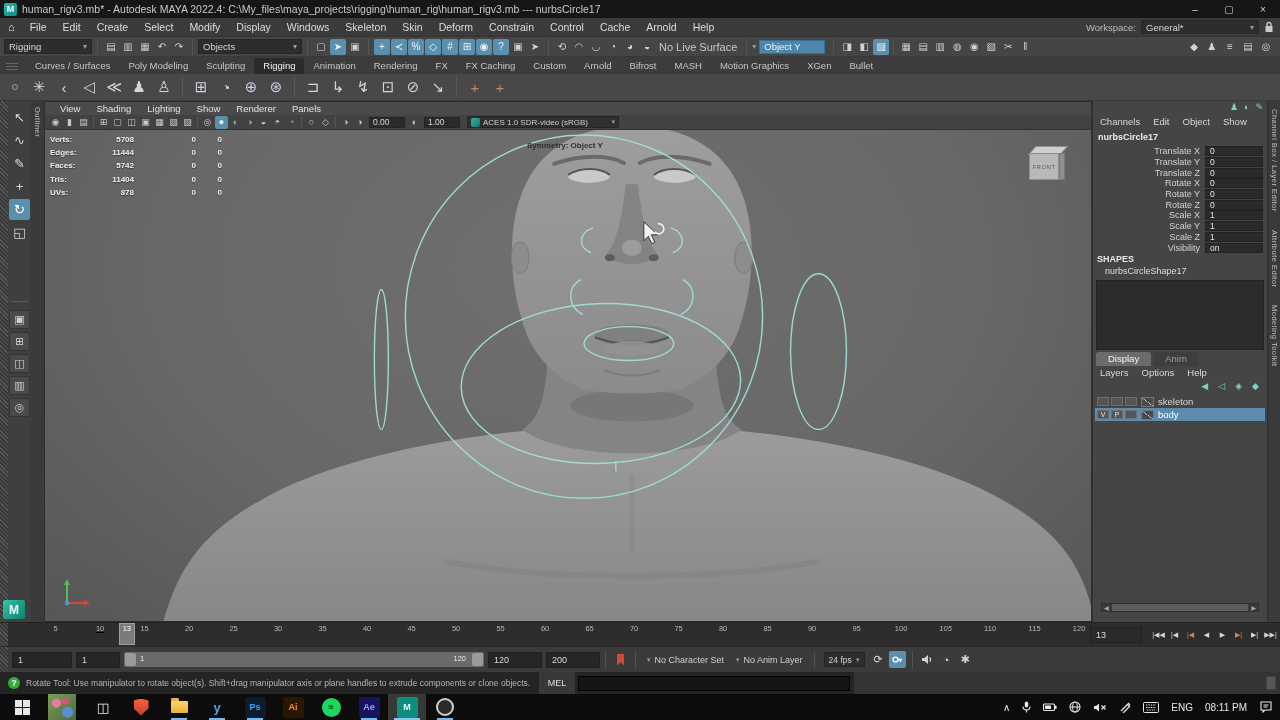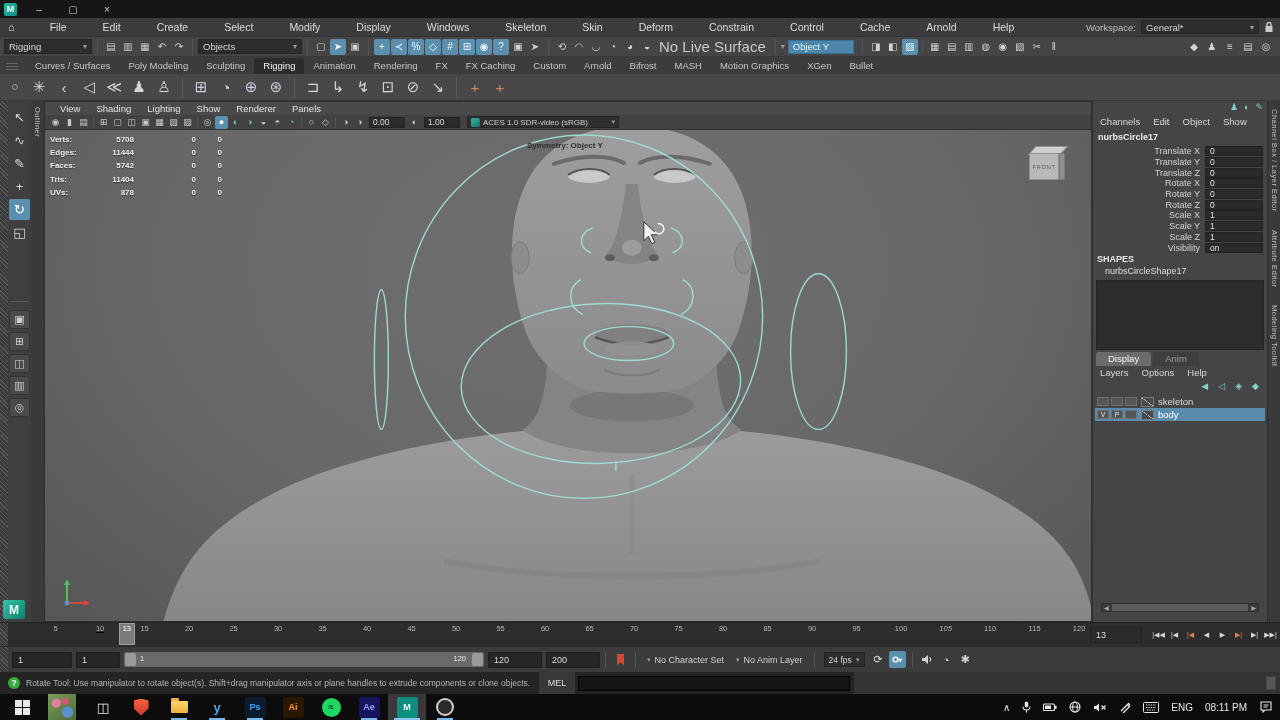--- a/index.html
+++ b/index.html
@@ -11,36 +11,36 @@
   .titlebar { position:absolute; top:0; left:0; right:0; height:18px; background:#161616; display:flex; align-items:center; color:#c9c9c9; font-size:10.5px; }
   .maya-badge { width:13px; height:13px; margin:0 5px 0 4px; background:linear-gradient(135deg,#2ab7a9,#0e8f84); color:#fff; font-size:9px; font-weight:bold; display:flex; align-items:center; justify-content:center; border-radius:2px; }
   .title-text { flex:1; white-space:nowrap; overflow:hidden; }
   .wincontrols { display:flex; height:100%; }
   .winbtn { width:34px; height:100%; display:flex; align-items:center; justify-content:center; color:#cfcfcf; font-size:10px; }
 
   
   .menubar { position:absolute; top:18px; left:0; right:0; height:19px; background:#3b3b3b; display:flex; align-items:center; font-size:10.5px; color:#dcdcdc; border-bottom:1px solid #333; }
   .home-icon { margin:0 7px 0 8px; color:#d8d8d8; font-size:11px; }
   .menubar-items { display:flex; gap:0; }
-  .menu-item { padding:0 8px; cursor:default;margin-left:20px; }
+  .menu-item { padding:0 8px; cursor:default; }
   .menubar-right { margin-left:auto; display:flex; align-items:center; gap:5px; padding-right:6px; }
   .workspace-label { color:#bdbdbd; font-size:9.5px; }
   .workspace-select { width:118px; height:14px; background:#2d2d2d; border:1px solid #262626; color:#d6d6d6; font-size:9.5px; display:flex; align-items:center; padding:0 4px; }
   .workspace-select .arrow { margin-left:auto; font-size:8px; color:#9a9a9a; }
 
   
   .toolbar { position:absolute; top:37px; left:0; right:0; height:20px; background:#454545; display:flex; align-items:center; padding-left:4px; border-bottom:1px solid #383838; }
   .select-box { height:15px; background:#2d2d2d; border:1px solid #262626; color:#d6d6d6; font-size:9.5px; display:flex; align-items:center; padding:0 4px; }
   .select-box .arrow { margin-left:auto; font-size:8px; color:#9a9a9a; padding-left:4px; }
   .tsep { width:1px; height:16px; background:#2f2f2f; margin:0 5px; border-right:1px solid #555; }
   .icon-strip { display:flex; align-items:center; gap:1px; }
   .tbtn { width:16px; height:16px; display:flex; align-items:center; justify-content:center; color:#d2d2d2; font-size:10px; border-radius:2px; }
   .tbtn.active { background:#5b8fae; color:#eef6fb; }
   .tbtn.sep { width:1px; height:14px; background:#333; border-right:1px solid #555; margin:0 3px; }
-  .live-surface { color:#c8c8c8; font-size:15px; margin:0 4px; white-space:nowrap; }
+  .live-surface { color:#c8c8c8; font-size:11px; margin:0 4px; white-space:nowrap; }
   .sym-field { width:66px; height:14px; background:#4d86ab; border:1px solid #3a6f94; color:#eaf4fb; font-size:9.5px; display:flex; align-items:center; padding:0 4px; margin:0 3px; }
   .toolbar-right { margin-left:auto; display:flex; gap:2px; padding-right:6px; }
 
   
   .shelf-tabs { position:absolute; top:57px; left:0; right:0; height:17px; background:#3c3c3c; display:flex; align-items:flex-end; padding-left:26px; }
   .shelf-grip { position:absolute; left:6px; top:4px; width:12px; height:9px; background:repeating-linear-gradient(0deg,#666 0 1px,#3c3c3c 1px 3px); }
   .shelf-tab { font-size:9.5px; color:#c6c6c6; padding:2px 9px 3px; white-space:nowrap; }
   .shelf-tab.active { background:#2b2b2b; color:#f2f2f2; border-radius:3px 3px 0 0; }
   .shelf { position:absolute; top:74px; left:0; right:0; height:27px; background:#484848; display:flex; align-items:center; padding-left:28px; gap:3px; border-bottom:1px solid #383838; }
   .shelf-dot { position:absolute; left:12px; width:6px; height:6px; border:1px solid #9a9a9a; border-radius:50%; }
@@ -177,20 +177,21 @@
   .tray svg { display:block; }
   .tray-time { text-align:center; }
 </style>
 </head>
 <body>
 
 <div class="app">
 
   <div class="titlebar">
     <div class="maya-badge">M</div>
+    <div class="title-text">human_rigv3.mb* - Autodesk MAYA 2022.4: C:\My_files\maya_projects\rigging\human_rig\human_rigv3.mb  ---  nurbsCircle17</div>
     <div class="wincontrols">
       <div class="winbtn">–</div>
       <div class="winbtn">▢</div>
       <div class="winbtn">×</div>
     </div>
   </div>
 
   <div class="menubar">
     <span class="home-icon">⌂</span>
     <div class="menubar-items">

